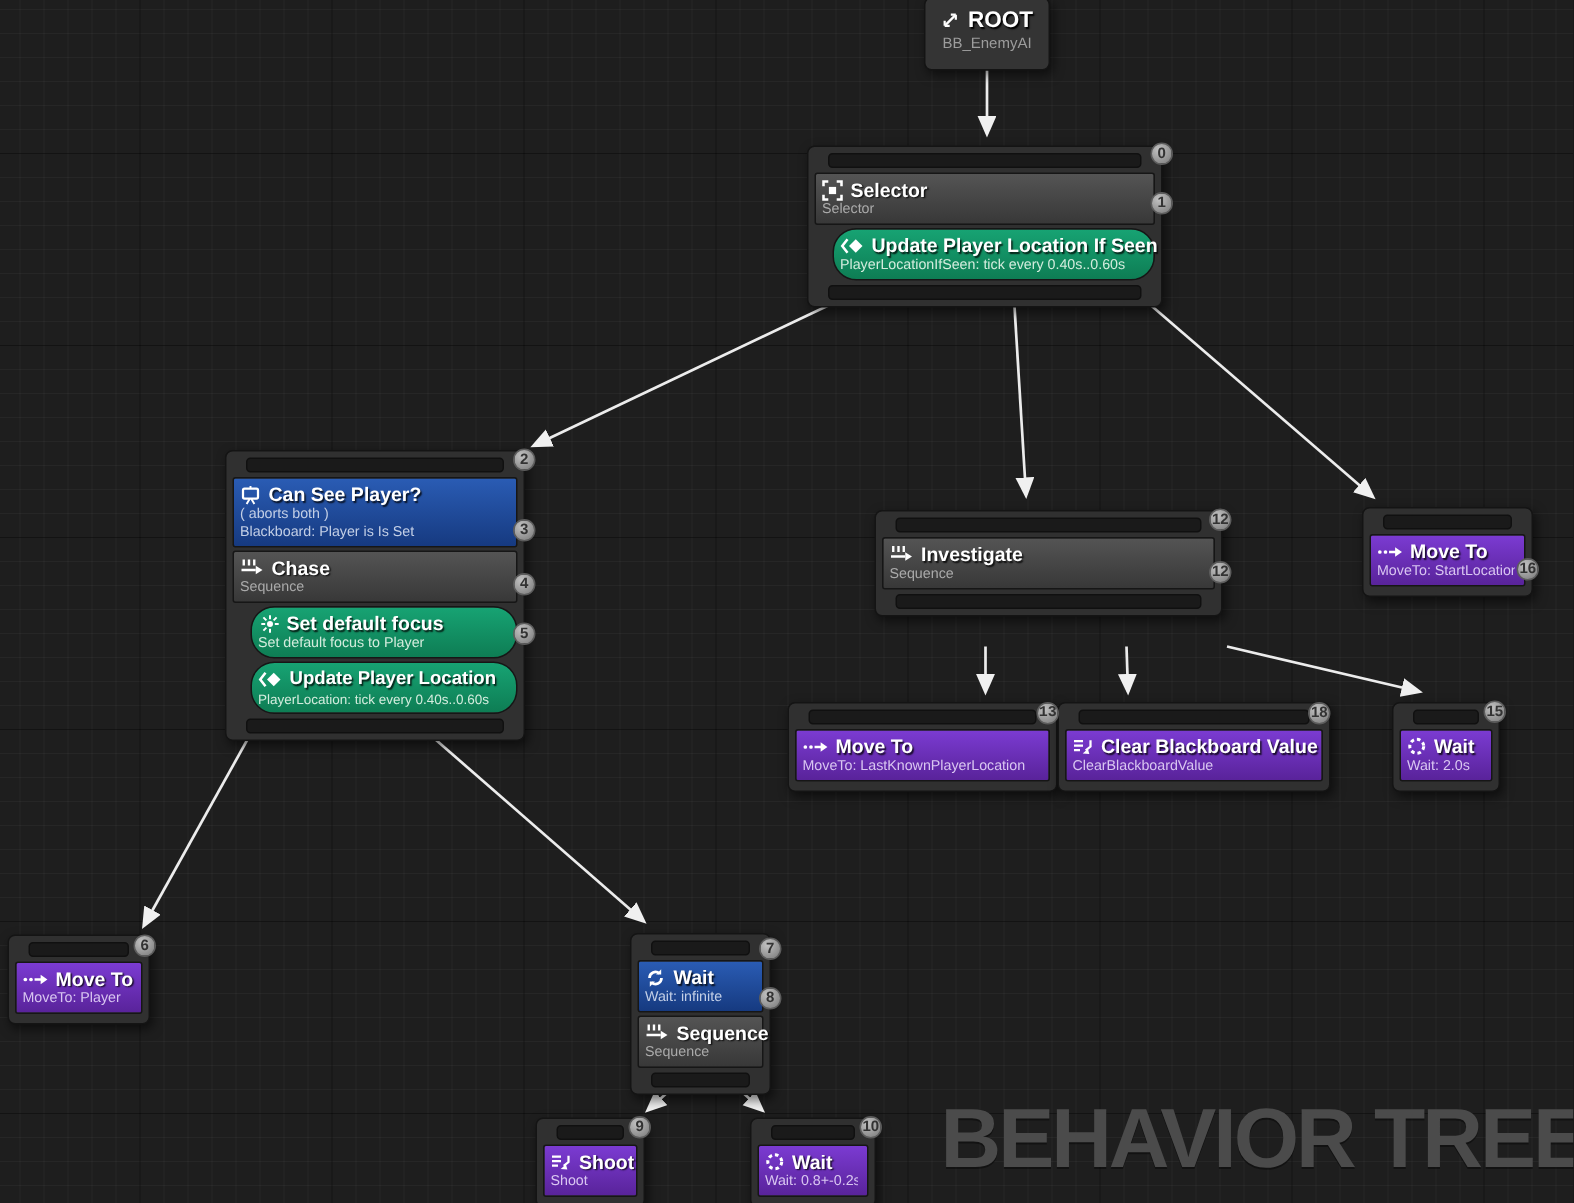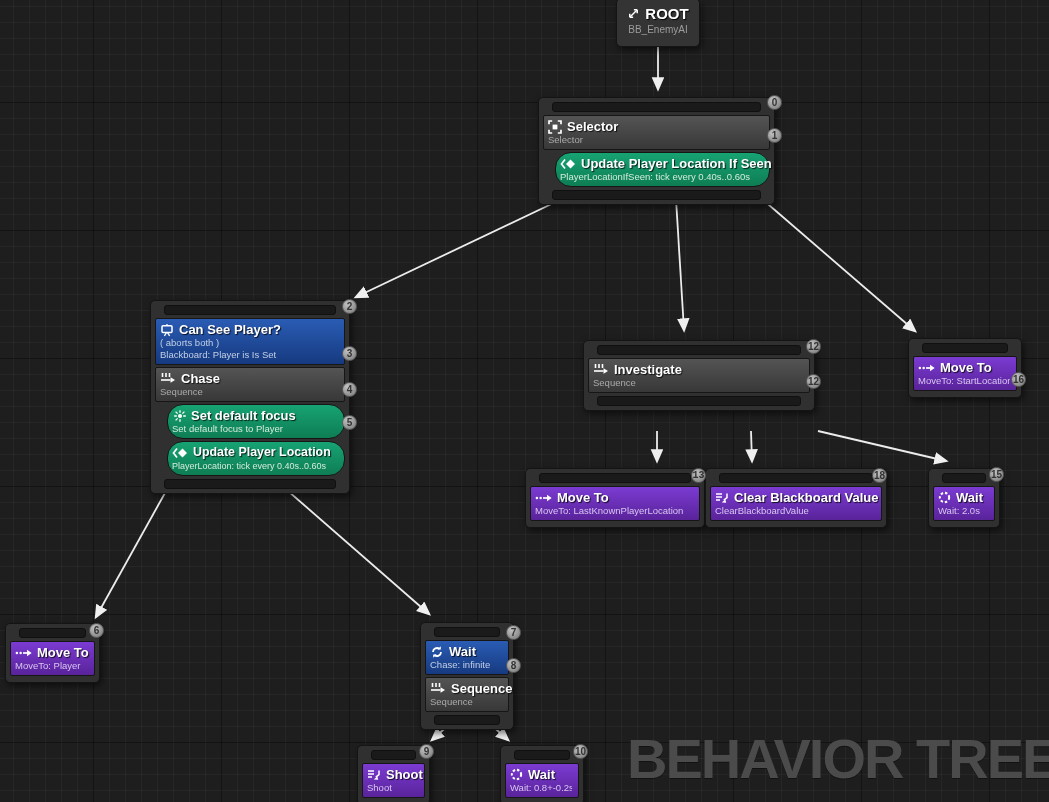--- a/index.html
+++ b/index.html
@@ -293,21 +293,21 @@
     <div class="section sec-decorator">
       <div class="trow">
         <svg class="ic" width="14" height="14" viewBox="0 0 14 14">
           <path d="M3 7a4 4 0 0 1 6.6-3" fill="none" stroke="#fff" stroke-width="1.8"></path>
           <path d="M10.8 1.2v3.4H7.4z" fill="#fff"></path>
           <path d="M11 7a4 4 0 0 1-6.6 3" fill="none" stroke="#fff" stroke-width="1.8"></path>
           <path d="M3.2 12.8V9.4h3.4z" fill="#fff"></path>
         </svg>
         <span class="ttl">Wait</span>
       </div>
-      <div class="sub">Chase: infinite</div>
+      <div class="sub">Wait: infinite</div>
     </div>
     <div class="section sec-header">
       <div class="trow">
         <svg class="ic" width="16" height="13" viewBox="0 0 16 13">
           <path d="M2.5 1v4M6 1v4M9.5 1v4" stroke="#fff" stroke-width="1.6" fill="none"></path>
           <path d="M1 8h9.5" stroke="#fff" stroke-width="1.6" fill="none"></path>
           <path d="M10.5 5.2L15 8l-4.5 2.8z" fill="#fff"></path>
         </svg>
         <span class="ttl">Sequence</span>
       </div>

